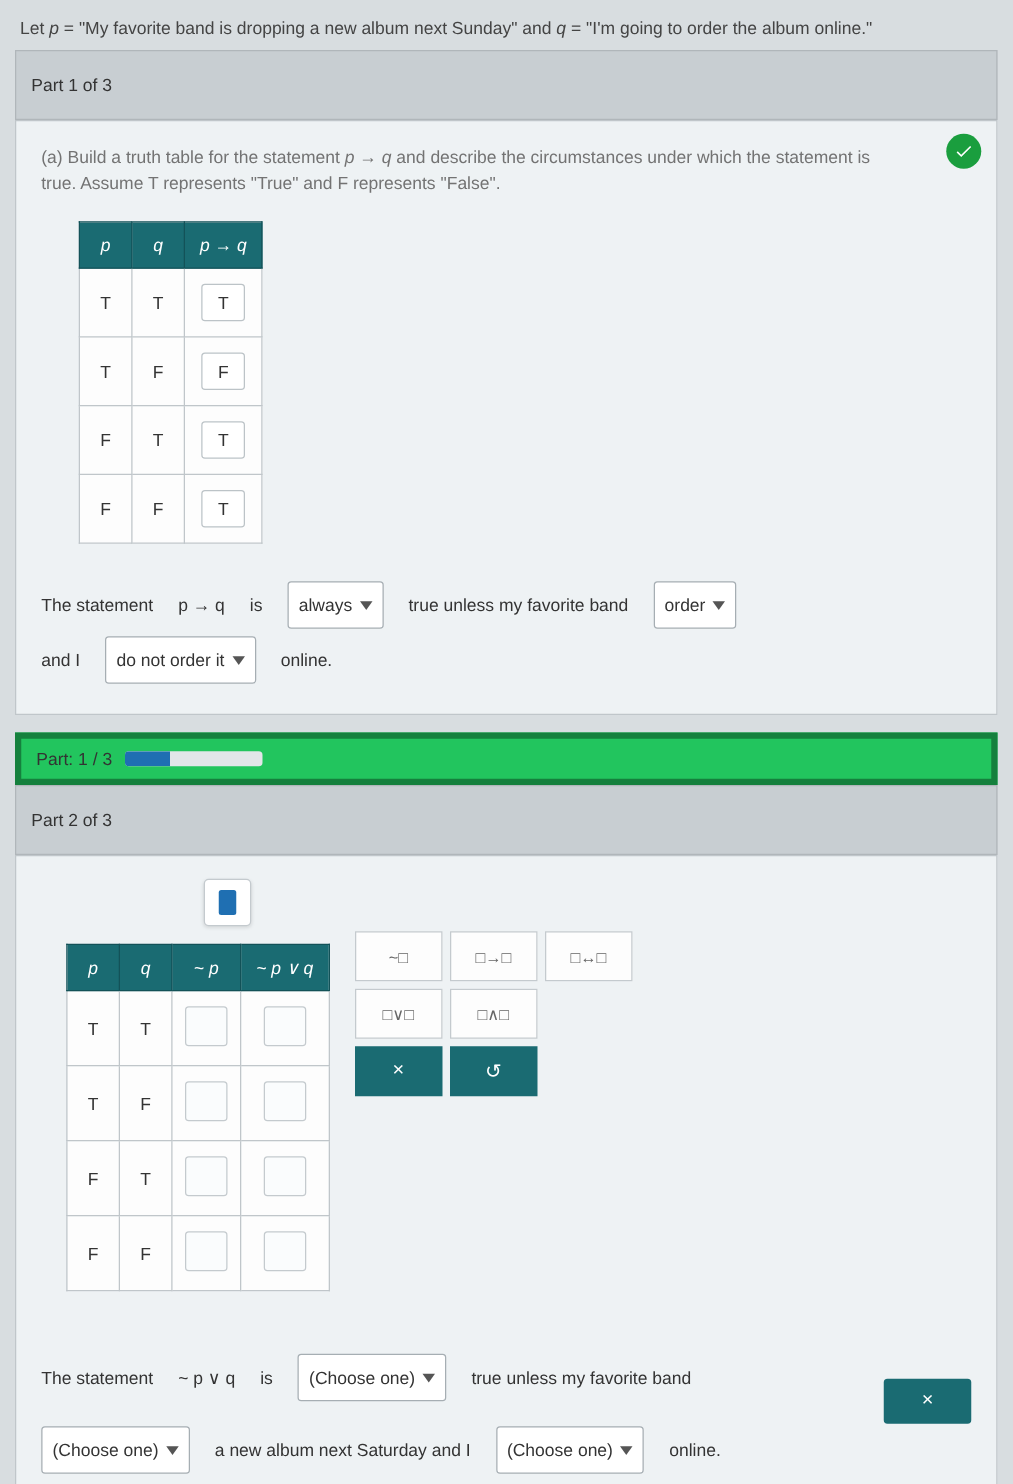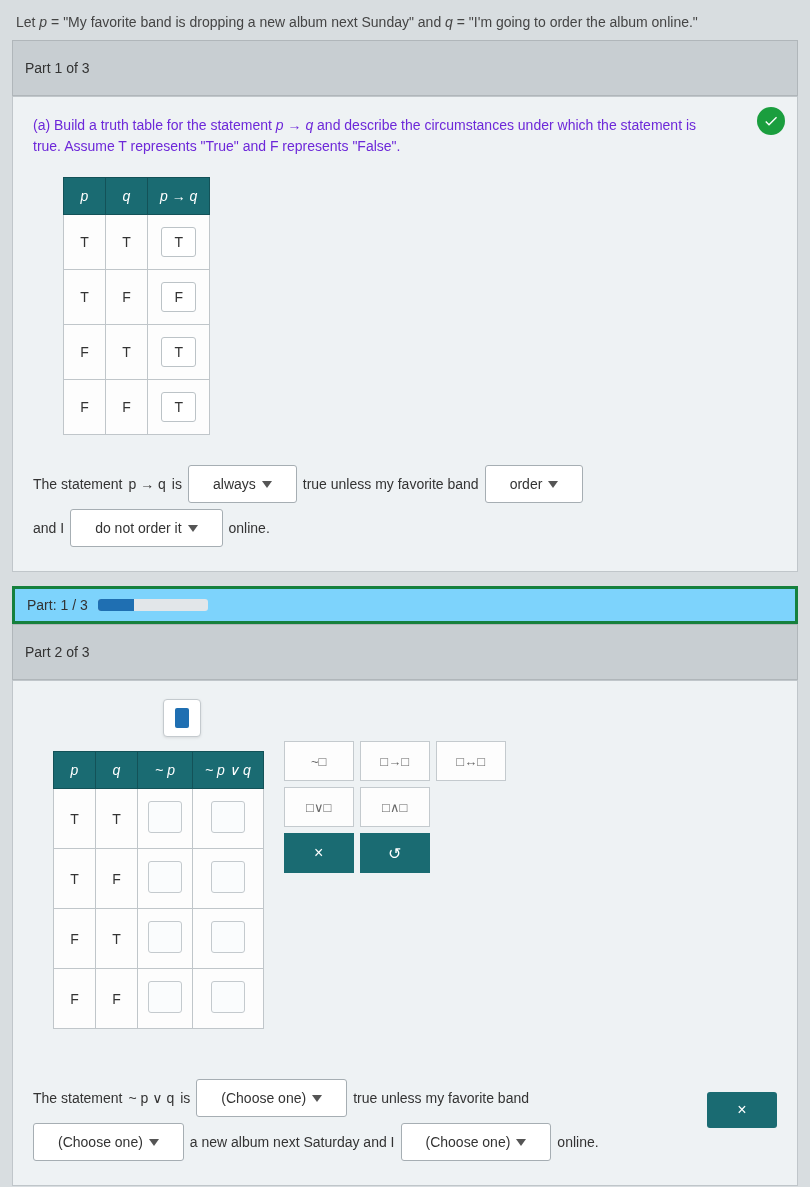--- a/index.html
+++ b/index.html
@@ -29,21 +29,21 @@
   }
   .check-badge {
     position: absolute;
     right: 12px; top: 10px;
     width: 28px; height: 28px;
     border-radius: 50%;
     background: #1a9e3e;
     display: flex; align-items: center; justify-content: center;
   }
   .check-badge svg { width: 16px; height: 16px; fill: #fff; }
-  .q-text { font-size: 14px; line-height: 1.5; margin-bottom: 20px; color: #6d28d9; max-width: 92%; }
+  .q-text { font-size: 14px; line-height: 1.5; margin-bottom: 20px; color: #737373; max-width: 92%; }
   .q-text .imp { font-style: italic; }
   .truth-table {
     border-collapse: collapse;
     margin: 10px 0 30px 30px;
   }
   .truth-table th {
     background: #1a6b72;
     color: #fff;
     padding: 10px 12px;
     border: 1px solid #135258;
@@ -75,48 +75,48 @@
     display: inline-block;
     border: 1px solid #c4cace;
     border-radius: 3px;
     width: 34px; height: 32px;
     background: #fafcfd;
   }
   .sentence-line {
     display: flex;
     flex-wrap: wrap;
     align-items: center;
-    gap: 6px;
+    gap: 20px;
     font-size: 14px;
     color: #333;
     line-height: 2;
   }
   .dropdown {
     display: inline-flex;
     align-items: center;
     gap: 6px;
     border: 1px solid #a6aeb3;
     background: #fff;
-    padding: 4px 24px;
+    padding: 4px 8px;
     border-radius: 3px;
     color: #333;
     font-size: 14px;
   }
   .dropdown .tri {
     width: 0; height: 0;
     border-left: 5px solid transparent;
     border-right: 5px solid transparent;
     border-top: 7px solid #555;
   }
   .progress-row {
     display: flex;
     align-items: center;
     gap: 10px;
-    background: #7dd3fc;
-    border: 3px solid #15803d;
+    background: #22c55e;
+    border: 5px solid #15803d;
     padding: 8px 12px;
   }
   .progress-bar {
     width: 110px; height: 12px;
     background: #e2e6e9;
     border-radius: 3px;
     overflow: hidden;
   }
   .progress-fill { height: 100%; background: #1f6fb2; width: 33%; }
   .palette {

